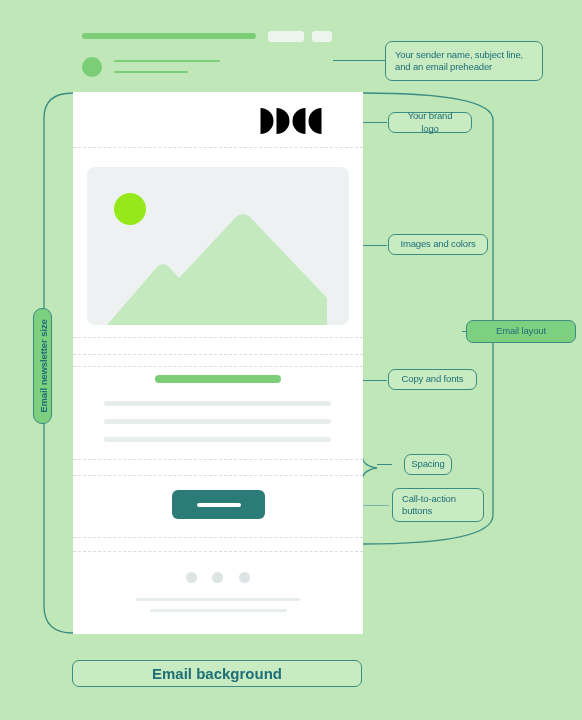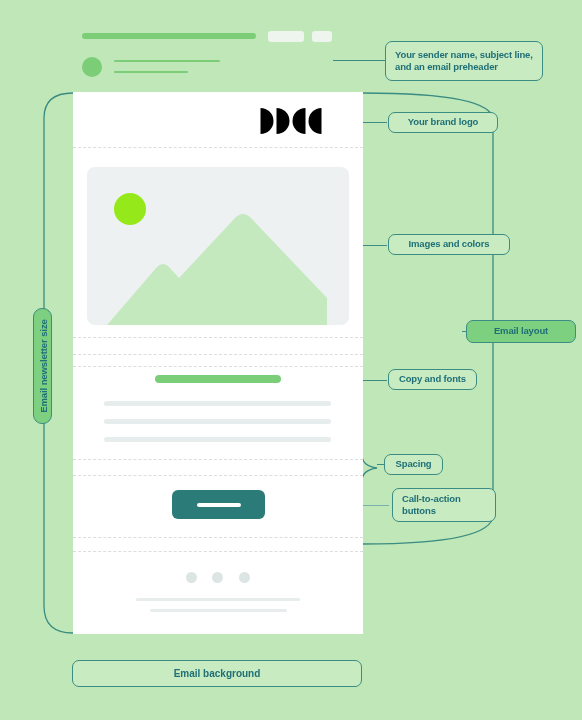--- a/index.html
+++ b/index.html
@@ -16,21 +16,21 @@
   }
 
   
   .pill {
     position: absolute;
     box-sizing: border-box;
     border: 1.3px solid #3b8c82;
     border-radius: 7px;
     color: #1f6f77;
     font-size: 9.5px;
-    font-weight: bold;
+    font-weight: normal;
     letter-spacing: -0.15px;
     line-height: 12.5px;
     display: flex;
     align-items: center;
     justify-content: center;
     text-align: center;
     padding: 5px 9px;
     background: #c8ebc1;
     z-index: 20;
   }
@@ -204,21 +204,21 @@
     left: 72px; top: 660px;
     width: 290px; height: 27px;
     box-sizing: border-box;
     border: 1.3px solid #3b8c82;
     border-radius: 7px;
     background: #c8ebc1;
     display: flex;
     align-items: center;
     justify-content: center;
     color: #1f6f77;
-    font-size: 10px;
+    font-size: 15px;
     font-weight: bold;
     z-index: 20;
   }
 
   
   #newsletter-size-pill {
     position: absolute;
     left: 33px; top: 308px;
     width: 19px; height: 116px;
     box-sizing: border-box;
@@ -300,29 +300,29 @@
 <div class="leader" style="left:333px; top:60px; width:54px;"></div>
 <div class="leader" style="left:247px; top:122px; width:140px;"></div>
 <div class="leader" style="left:305px; top:245px; width:82px;"></div>
 <div class="leader" style="left:288px; top:380px; width:99px;"></div>
 <div class="leader pale" style="left:272px; top:505px; width:117px;"></div>
 <div class="leader" style="left:377px; top:464px; width:15px;"></div>
 <div class="leader" style="left:462px; top:331px; width:14px;"></div>
 
 <div class="pill left-align" style="left:385px; top:41px; width:158px; height:40px;">Your sender name, subject line, and an email preheader</div>
 
-<div class="pill" style="left:388px; top:112px; width:110px; height:21px;">Your brand logo</div>
-
-<div class="pill" style="left:388px; top:234px; width:122px; height:21px;">Images and colors</div>
+<div class="pill" style="left:388px; top:112px; width:84px; height:21px;">Your brand logo</div>
+
+<div class="pill" style="left:388px; top:234px; width:100px; height:21px;">Images and colors</div>
 
 <div class="pill" style="left:388px; top:369px; width:89px; height:21px;">Copy and fonts</div>
 
-<div class="pill" style="left:384px; top:454px; width:59px; height:21px;">Spacing</div>
-
-<div class="pill left-align" style="left:392px; top:488px; width:104px; height:34px;">Call-to-action buttons</div>
+<div class="pill" style="left:404px; top:454px; width:48px; height:21px;">Spacing</div>
+
+<div class="pill left-align" style="left:392px; top:488px; width:92px; height:34px;">Call-to-action buttons</div>
 
 <div class="pill filled" style="left:466px; top:320px; width:110px; height:23px;">Email layout</div>
 
 <div id="newsletter-size-pill">
   <span>Email newsletter size</span>
 </div>
 
 <div id="email-background-box">Email background</div>
 
 </body></html>

